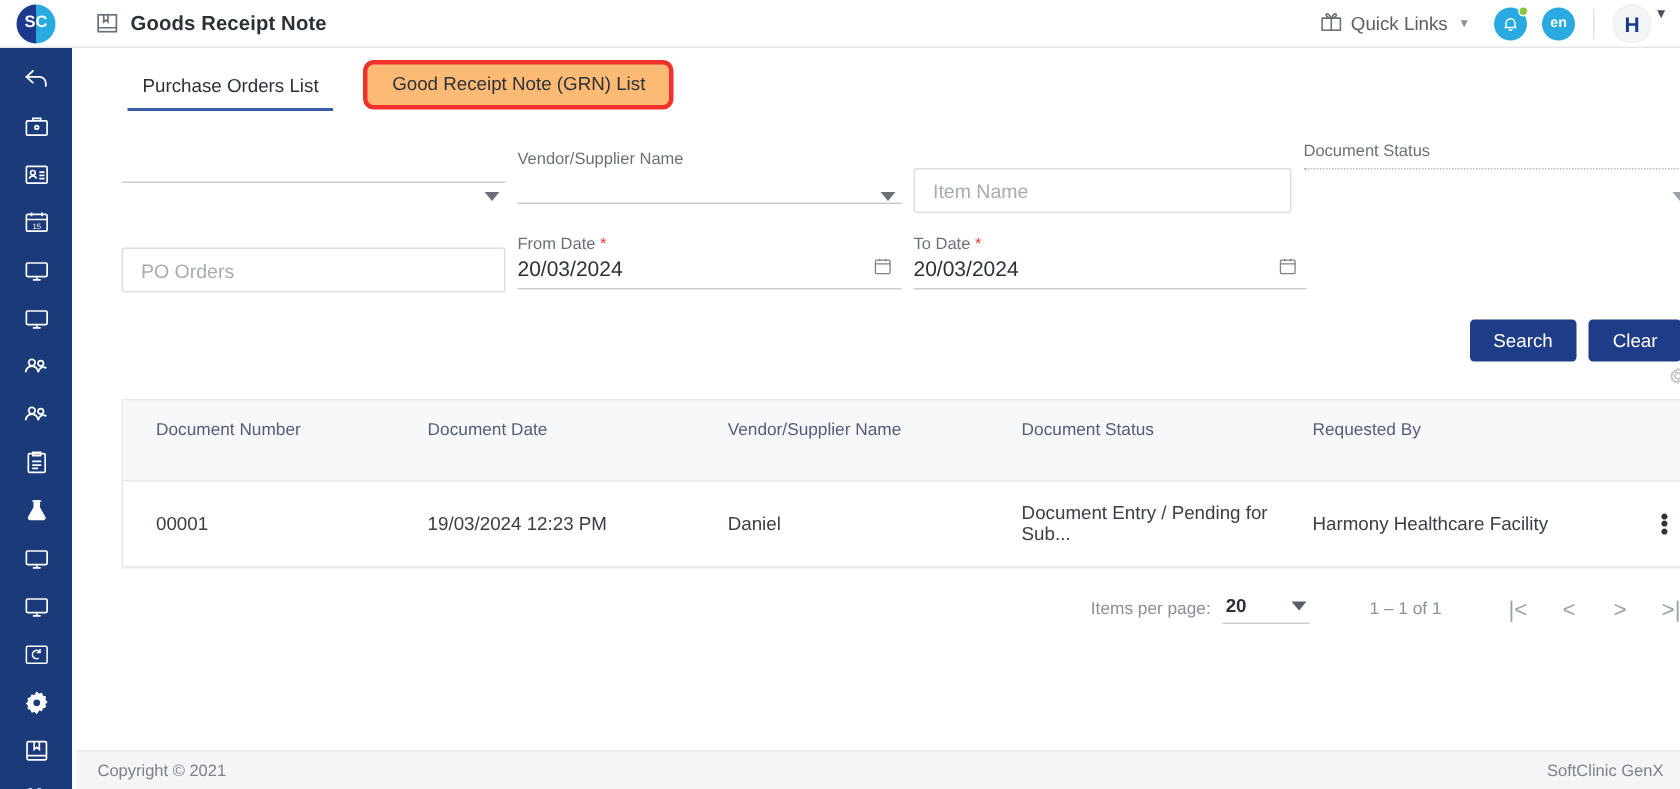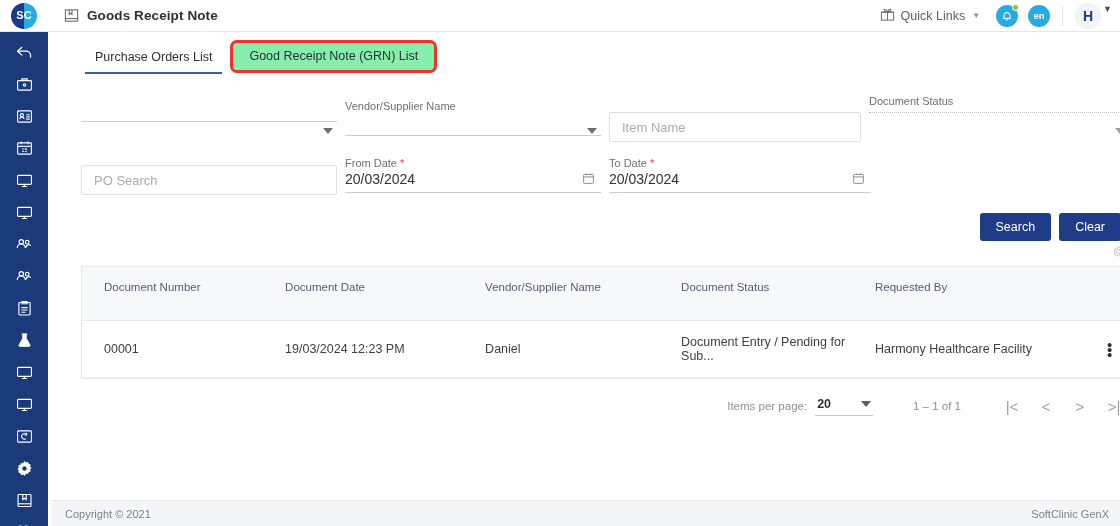--- a/index.html
+++ b/index.html
@@ -103,22 +103,22 @@
     font-size: 12.5px; color: #5a6070; padding: 8px 18px 10px 18px;
     cursor: pointer; position: relative; white-space: nowrap;
   }
   .tab.active { color: #2c3038; }
   .tab.active::after {
     content: ""; position: absolute; left: 8px; right: 8px; bottom: 0;
     height: 2px; background: #3b5ea8;
   }
   .tab.highlighted {
     border: 3px solid #f1312c; border-radius: 7px; color: #2c3038;
-    padding: 6px 16px 7px 16px; margin-top: -2px; 
-    background: #86efac;
+    padding: 6px 16px 7px 16px; margin-top: -2px; margin-left: 12px;
+    background: #fdba74;
   }
 
   
   .filters {
     position: relative; padding: 8px 16px 0 16px;
   }
   .frow { display: flex; gap: 0px; }
 
   .field { position: relative; }
   .field-label {
@@ -428,21 +428,21 @@
           <div class="field-label">Document Status</div>
           <div class="underline-dotted"></div>
           <div class="caret-down muted"></div>
         </div>
       </div>
 
       <div class="frow" style="margin-top:14px;">
 
         <div class="field" style="width:256px; margin-right:8px; padding-top:9px;">
           <div class="outlined-input">
-            <span>PO Search</span>
+            <span>PO Orders</span>
           </div>
         </div>
 
         <div class="field" style="width:256px; margin-right:8px;">
           <div class="field-label">
             <span>From Date</span><span class="req">&nbsp;*</span>
           </div>
           <div class="field-value" style="font-size:14px;">20/03/2024</div>
           <div class="underline"></div>
           <div class="cal-icon">

